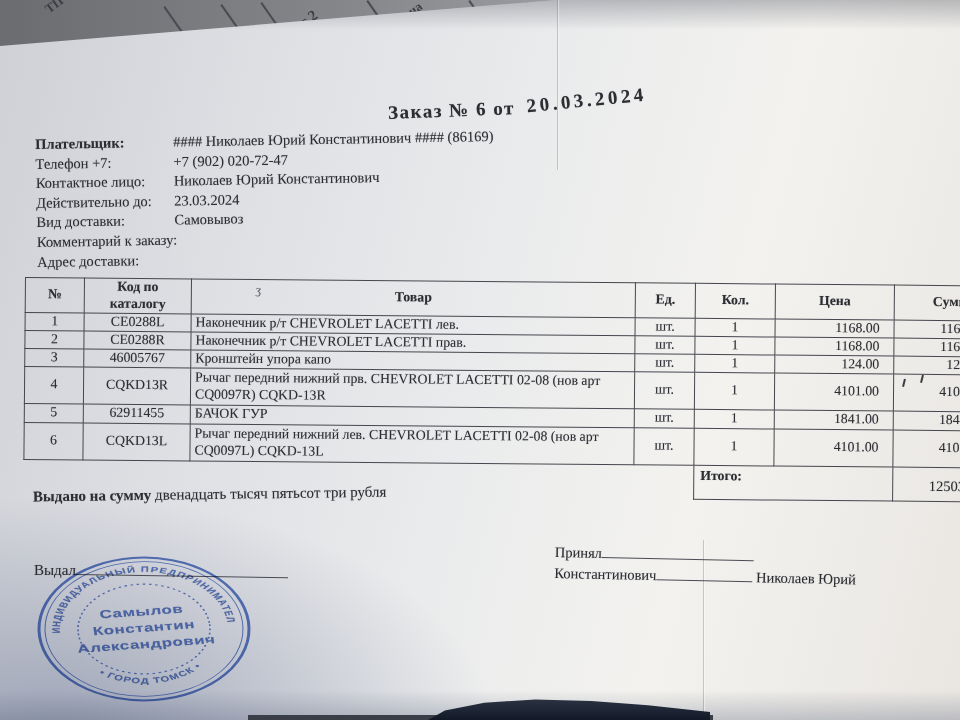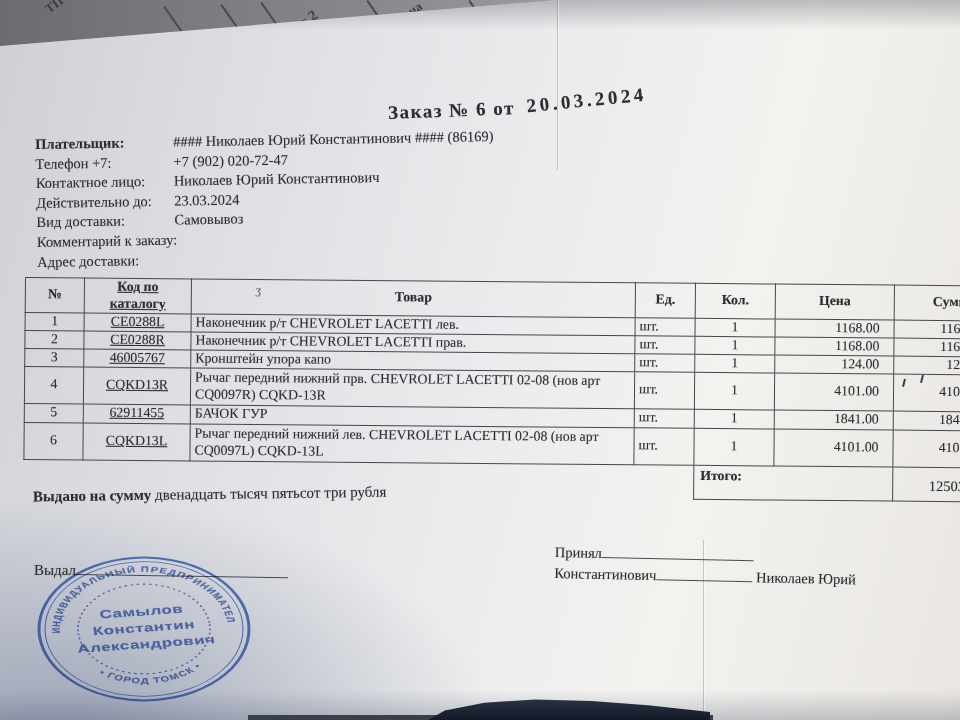--- a/index.html
+++ b/index.html
@@ -43,23 +43,23 @@
   .field.b .lbl{font-weight:bold;}
   .field .val{white-space:nowrap;}
 
   table.otable{position:absolute;left:25px;top:277px;width:925px;
     border-collapse:collapse;table-layout:fixed;font-size:13.8px;
     transform:rotate(.5deg);transform-origin:0 0;}
   .otable th,.otable td{border:1.3px solid #46474e;padding:0 4px;line-height:1.22;
     overflow:hidden;}
   .otable thead th{font-weight:bold;text-align:center;height:33px;vertical-align:middle;}
   .c-num{width:50px;text-align:center;}
-  .c-code{width:98px;text-align:center;text-decoration:underline;}
+  .c-code{width:98px;text-align:center;}
   .c-prod{width:435px;text-align:left;}
-  .c-unit{width:51px;}
+  .c-unit{width:51px;text-align:center;}
   .c-qty{width:71px;text-align:center;}
   .c-price{width:110px;text-align:right;padding-right:14px !important;}
   .c-sum{width:110px;text-align:right;padding-right:28px !important;}
   tr.r18{height:18px;} tr.r19{height:19px;} tr.r36{height:37px;}
   tr.trow-total{height:34px;}
   td.noborder{border:none;background:transparent;}
   td.total-label{font-weight:bold;vertical-align:top;padding-top:2px;text-align:left;
                  padding-left:6px;}
   td.total-value{vertical-align:bottom;padding-bottom:5px;font-size:14.5px;}
 

